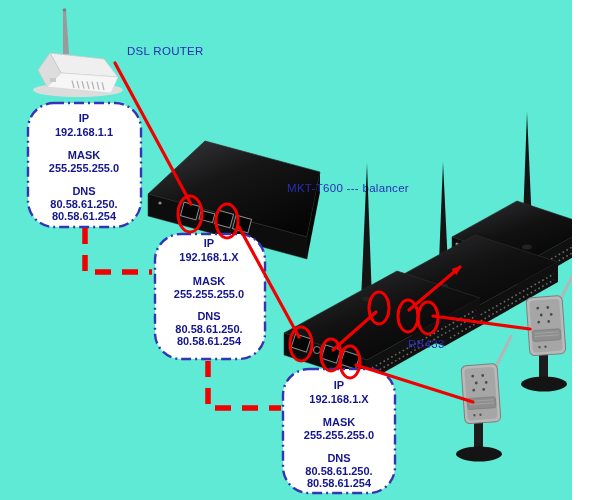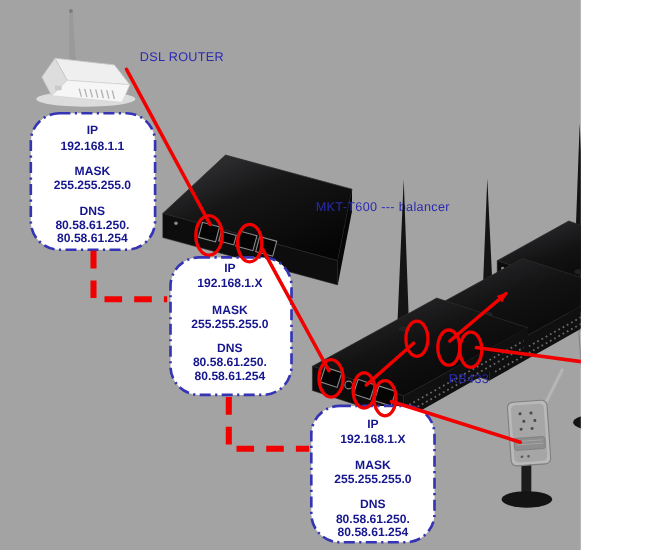--- a/index.html
+++ b/index.html
@@ -1,16 +1,16 @@
 <!DOCTYPE html>
 <html><head>
 <meta charset="utf-8">
 <style>
   html,body{margin:0;padding:0;background:#fff;}
-  #stage{position:relative;width:528px;height:500px;background:#a3a3a3;overflow:hidden;
+  #stage{position:relative;width:572px;height:500px;background:#5eead4;overflow:hidden;
          font-family:"Liberation Sans",sans-serif;}
   svg text{font-family:"Liberation Sans","DejaVu Sans",sans-serif;}
   .dev-label{font-size:11.5px;fill:#2b2bb0;letter-spacing:.3px;}
   .box-text{font-size:11px;font-weight:bold;fill:#15158e;text-anchor:middle;}
   .cfg-box{fill:#ffffff;stroke:#3434b4;stroke-width:2.4;stroke-dasharray:10 4 2 4;}
   .redline{stroke:#f10000;stroke-width:3.2;stroke-linecap:round;fill:none;}
   .redcirc{stroke:#f10000;stroke-width:3;fill:none;}
   .reddash{stroke:#f10000;stroke-width:5.5;stroke-dasharray:16 11;fill:none;}
   .port{fill:#050505;stroke:#8a8a8a;stroke-width:1;}
   .vent{stroke:#6a6a6a;stroke-width:1.6;stroke-dasharray:1.6 2.8;fill:none;}

